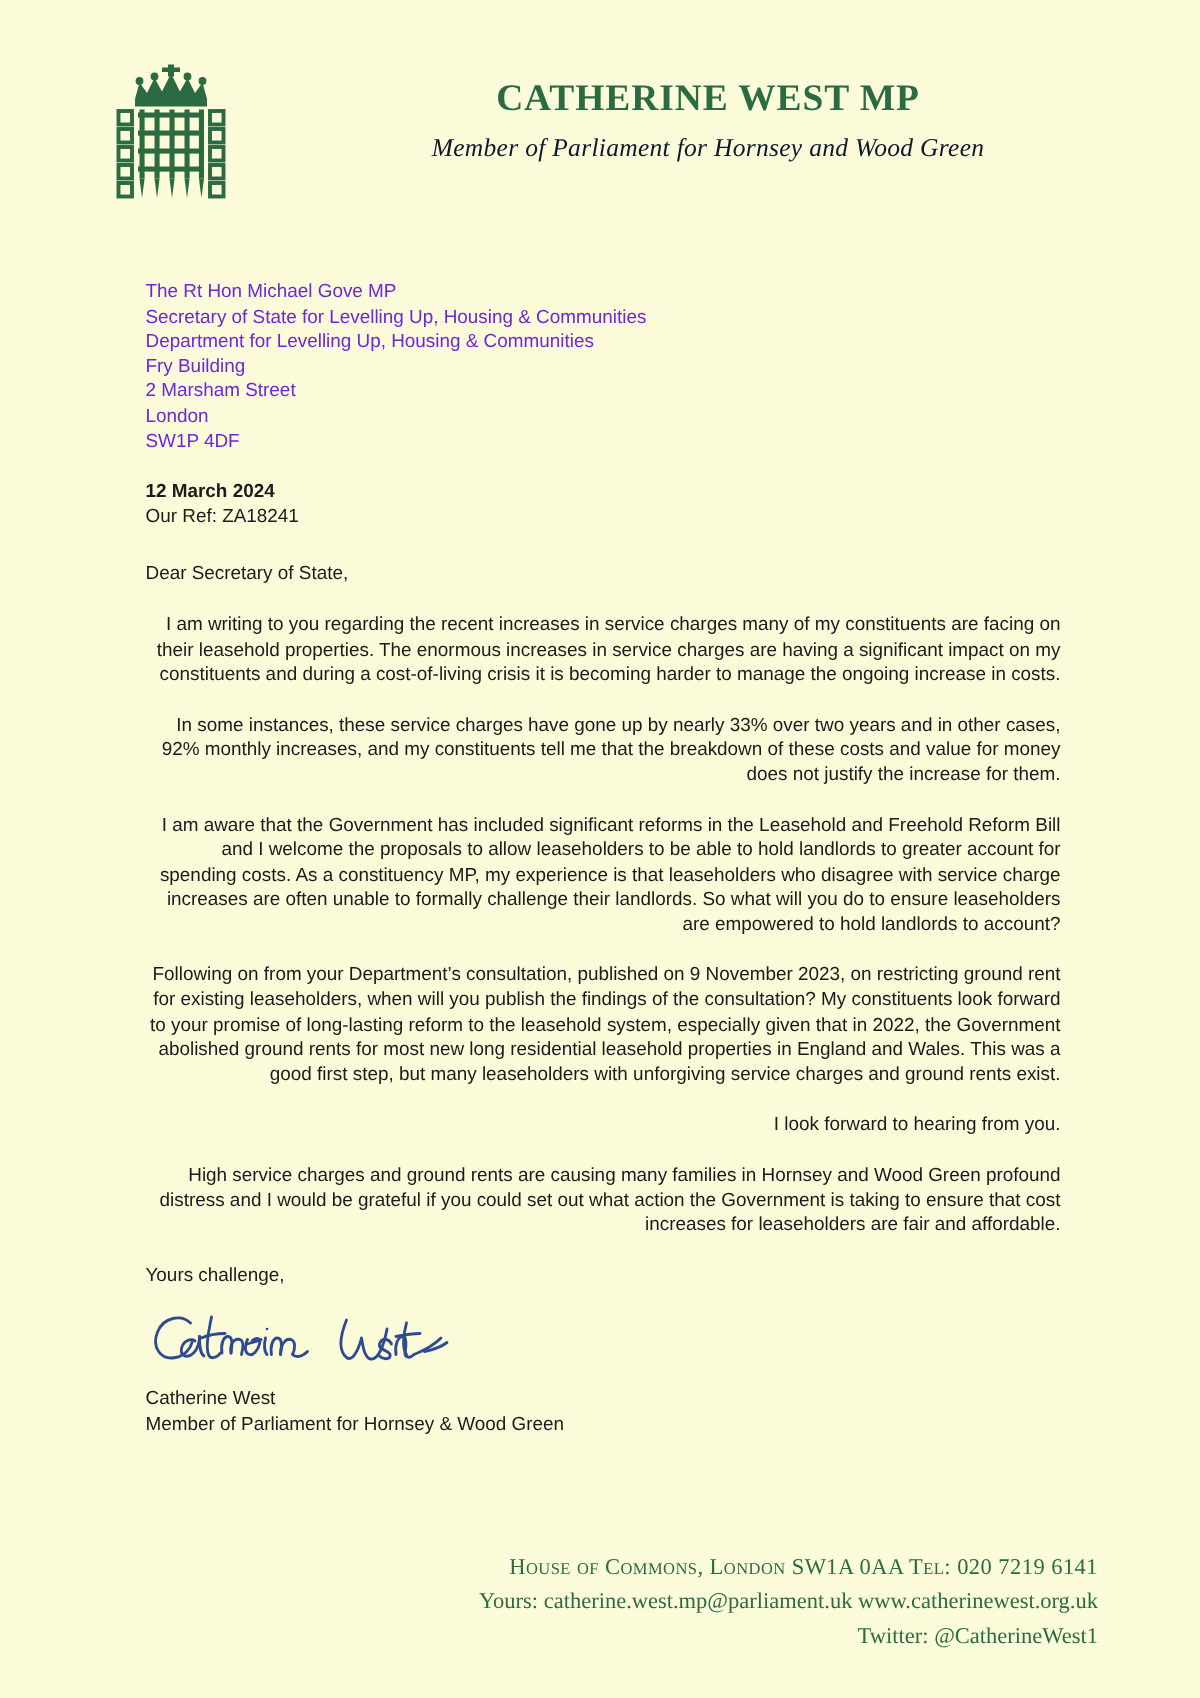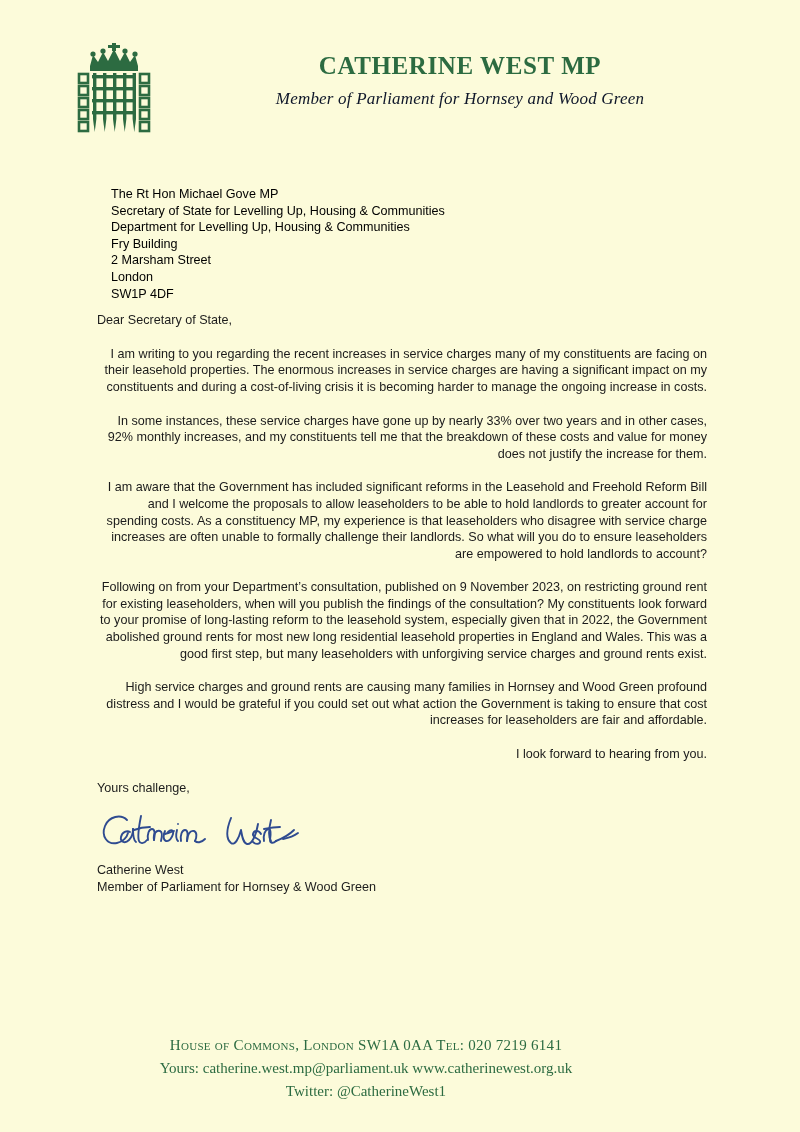--- a/index.html
+++ b/index.html
@@ -32,21 +32,21 @@
   .crest {
     position: absolute;
     left: 68px;
     top: 8px;
     width: 92px;
     height: 100px;
   }
   .crest svg { display: block; }
   .head-text {
     position: absolute;
-    left: 180px;
+    left: 192px;
     top: 18px;
     width: 560px;
     text-align: center;
   }
   .head-name {
     font-family: "Liberation Serif", "DejaVu Serif", serif;
     font-weight: bold;
     font-size: 25px;
     letter-spacing: 0.6px;
     color: #2c6b41;
@@ -64,33 +64,32 @@
   
   .body-wrap {
     position: absolute;
     left: 97px;
     top: 186px;
     width: 610px;
   }
   .addr {
     font-size: 12.6px;
     line-height: 16.6px;
-    color: #000000;
+    color: #6d28d9;
     white-space: pre-line;
-    margin-left: 14px;
   }
   .dateblock {
     margin-top: 17px;
     font-size: 12.6px;
     line-height: 16.6px;
   }
   .date { font-weight: bold; }
   .ref { }
   .salutation {
-    margin-top: 10px;
+    margin-top: 22px;
     font-size: 12.6px;
     line-height: 16.6px;
   }
   .para {
     margin-top: 17px;
     font-size: 12.6px;
     line-height: 16.6px;
     text-align: right;
     color: #1b1b1b;
   }
@@ -111,21 +110,21 @@
     line-height: 16.6px;
   }
   .signoff .bold { font-weight: normal; }
 
   
   .footer {
     position: absolute;
     left: 0;
     top: 1034px;
     width: 732px;
-    text-align: center;
+    text-align: right;
     color: #2c6b41;
     font-family: "Liberation Serif", "DejaVu Serif", serif;
     font-size: 15px;
     line-height: 23px;
   }
   .footer .ln { white-space: nowrap; }
   .smallcaps {
     font-variant: small-caps;
     letter-spacing: 0.3px;
   }
@@ -198,29 +197,33 @@
   <div class="body-wrap">
 
     <div class="addr">The Rt Hon Michael Gove MP
 Secretary of State for Levelling Up, Housing &amp; Communities
 Department for Levelling Up, Housing &amp; Communities
 Fry Building
 2 Marsham Street
 London
 SW1P 4DF</div>
 
+    <div class="dateblock">
+      <div class="date">12 March 2024</div>
+      <div class="ref">Our Ref: ZA18241</div>
+    </div>
 
     <div class="salutation">Dear Secretary of State,</div>
 
     <p class="para">I am writing to you regarding the recent increases in service charges many of my constituents are facing on their leasehold properties. The enormous increases in service charges are having a significant impact on my constituents and during a cost-of-living crisis it is becoming harder to manage the ongoing increase in costs.</p>
     <p class="para">In some instances, these service charges have gone up by nearly 33% over two years and in other cases, 92% monthly increases, and my constituents tell me that the breakdown of these costs and value for money does not justify the increase for them.</p>
     <p class="para">I am aware that the Government has included significant reforms in the Leasehold and Freehold Reform Bill and I welcome the proposals to allow leaseholders to be able to hold landlords to greater account for spending costs. As a constituency MP, my experience is that leaseholders who disagree with service charge increases are often unable to formally challenge their landlords. So what will you do to ensure leaseholders are empowered to hold landlords to account?</p>
     <p class="para">Following on from your Department’s consultation, published on 9 November 2023, on restricting ground rent for existing leaseholders, when will you publish the findings of the consultation? My constituents look forward to your promise of long-lasting reform to the leasehold system, especially given that in 2022, the Government abolished ground rents for most new long residential leasehold properties in England and Wales. This was a good first step, but many leaseholders with unforgiving service charges and ground rents exist.</p>
+    <p class="para">I look forward to hearing from you.</p>
     <p class="para">High service charges and ground rents are causing many families in Hornsey and Wood Green profound distress and I would be grateful if you could set out what action the Government is taking to ensure that cost increases for leaseholders are fair and affordable.</p>
-    <p class="para">I look forward to hearing from you.</p>
 
     <div class="closing">Yours challenge,</div>
 
     <div class="sig-img">
       <svg viewBox="0 0 230 46" width="230" height="46" aria-hidden="true">
         <g fill="none" stroke="#2f4b90" stroke-width="1.9" stroke-linecap="round" stroke-linejoin="round">
 
           <path d="M30 10 C24 4, 12 6, 8 16 C4 26, 10 35, 20 33 C26 32, 30 27, 31 23"></path>
           <path d="M33 22 C30 20, 25 22, 24 27 C23 32, 28 34, 32 30 C35 27, 36 22, 36 19"></path>
           <path d="M36 19 C36 24, 36 30, 39 32"></path>

